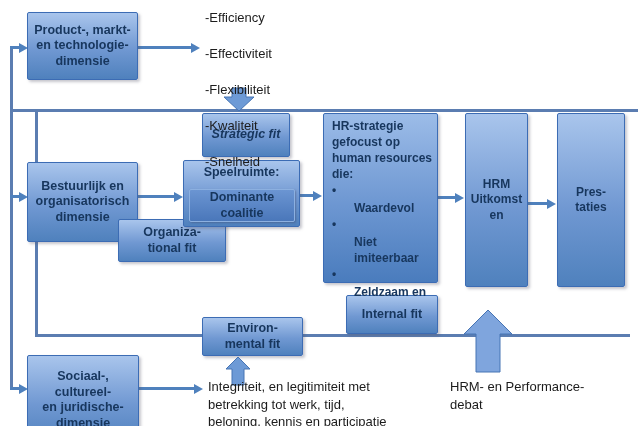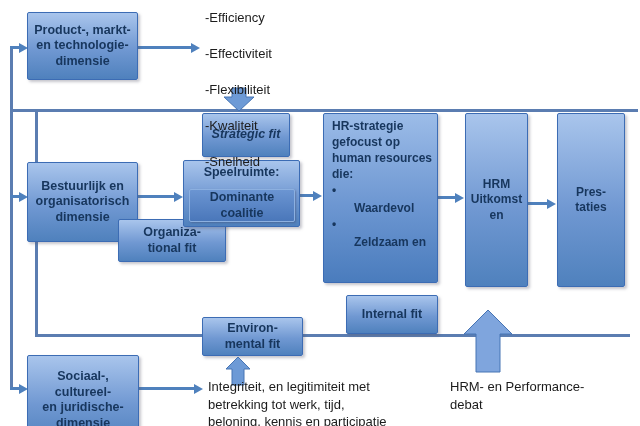--- a/index.html
+++ b/index.html
@@ -106,20 +106,25 @@
     <div class="hr-head">HR-strategie
 gefocust op
 human resources
 die:</div>
     <div class="brow">
       <span class="dot"></span>
       <span class="btxt">Waardevol</span>
     </div>
     <div class="brow">
       <span class="dot"></span>
+      <span class="btxt">Niet
+imiteerbaar</span>
+    </div>
+    <div class="brow">
+      <span class="dot"></span>
       <span class="btxt">Zeldzaam en</span>
     </div>
   </div>
 
   <div class="box col" style="left:465px;top:113px;width:63px;height:174px;"><span>HRM
 Uitkomst
 en</span></div>
 
   <div class="box col" style="left:557px;top:113px;width:68px;height:174px;"><span>Pres-
 taties</span></div>

